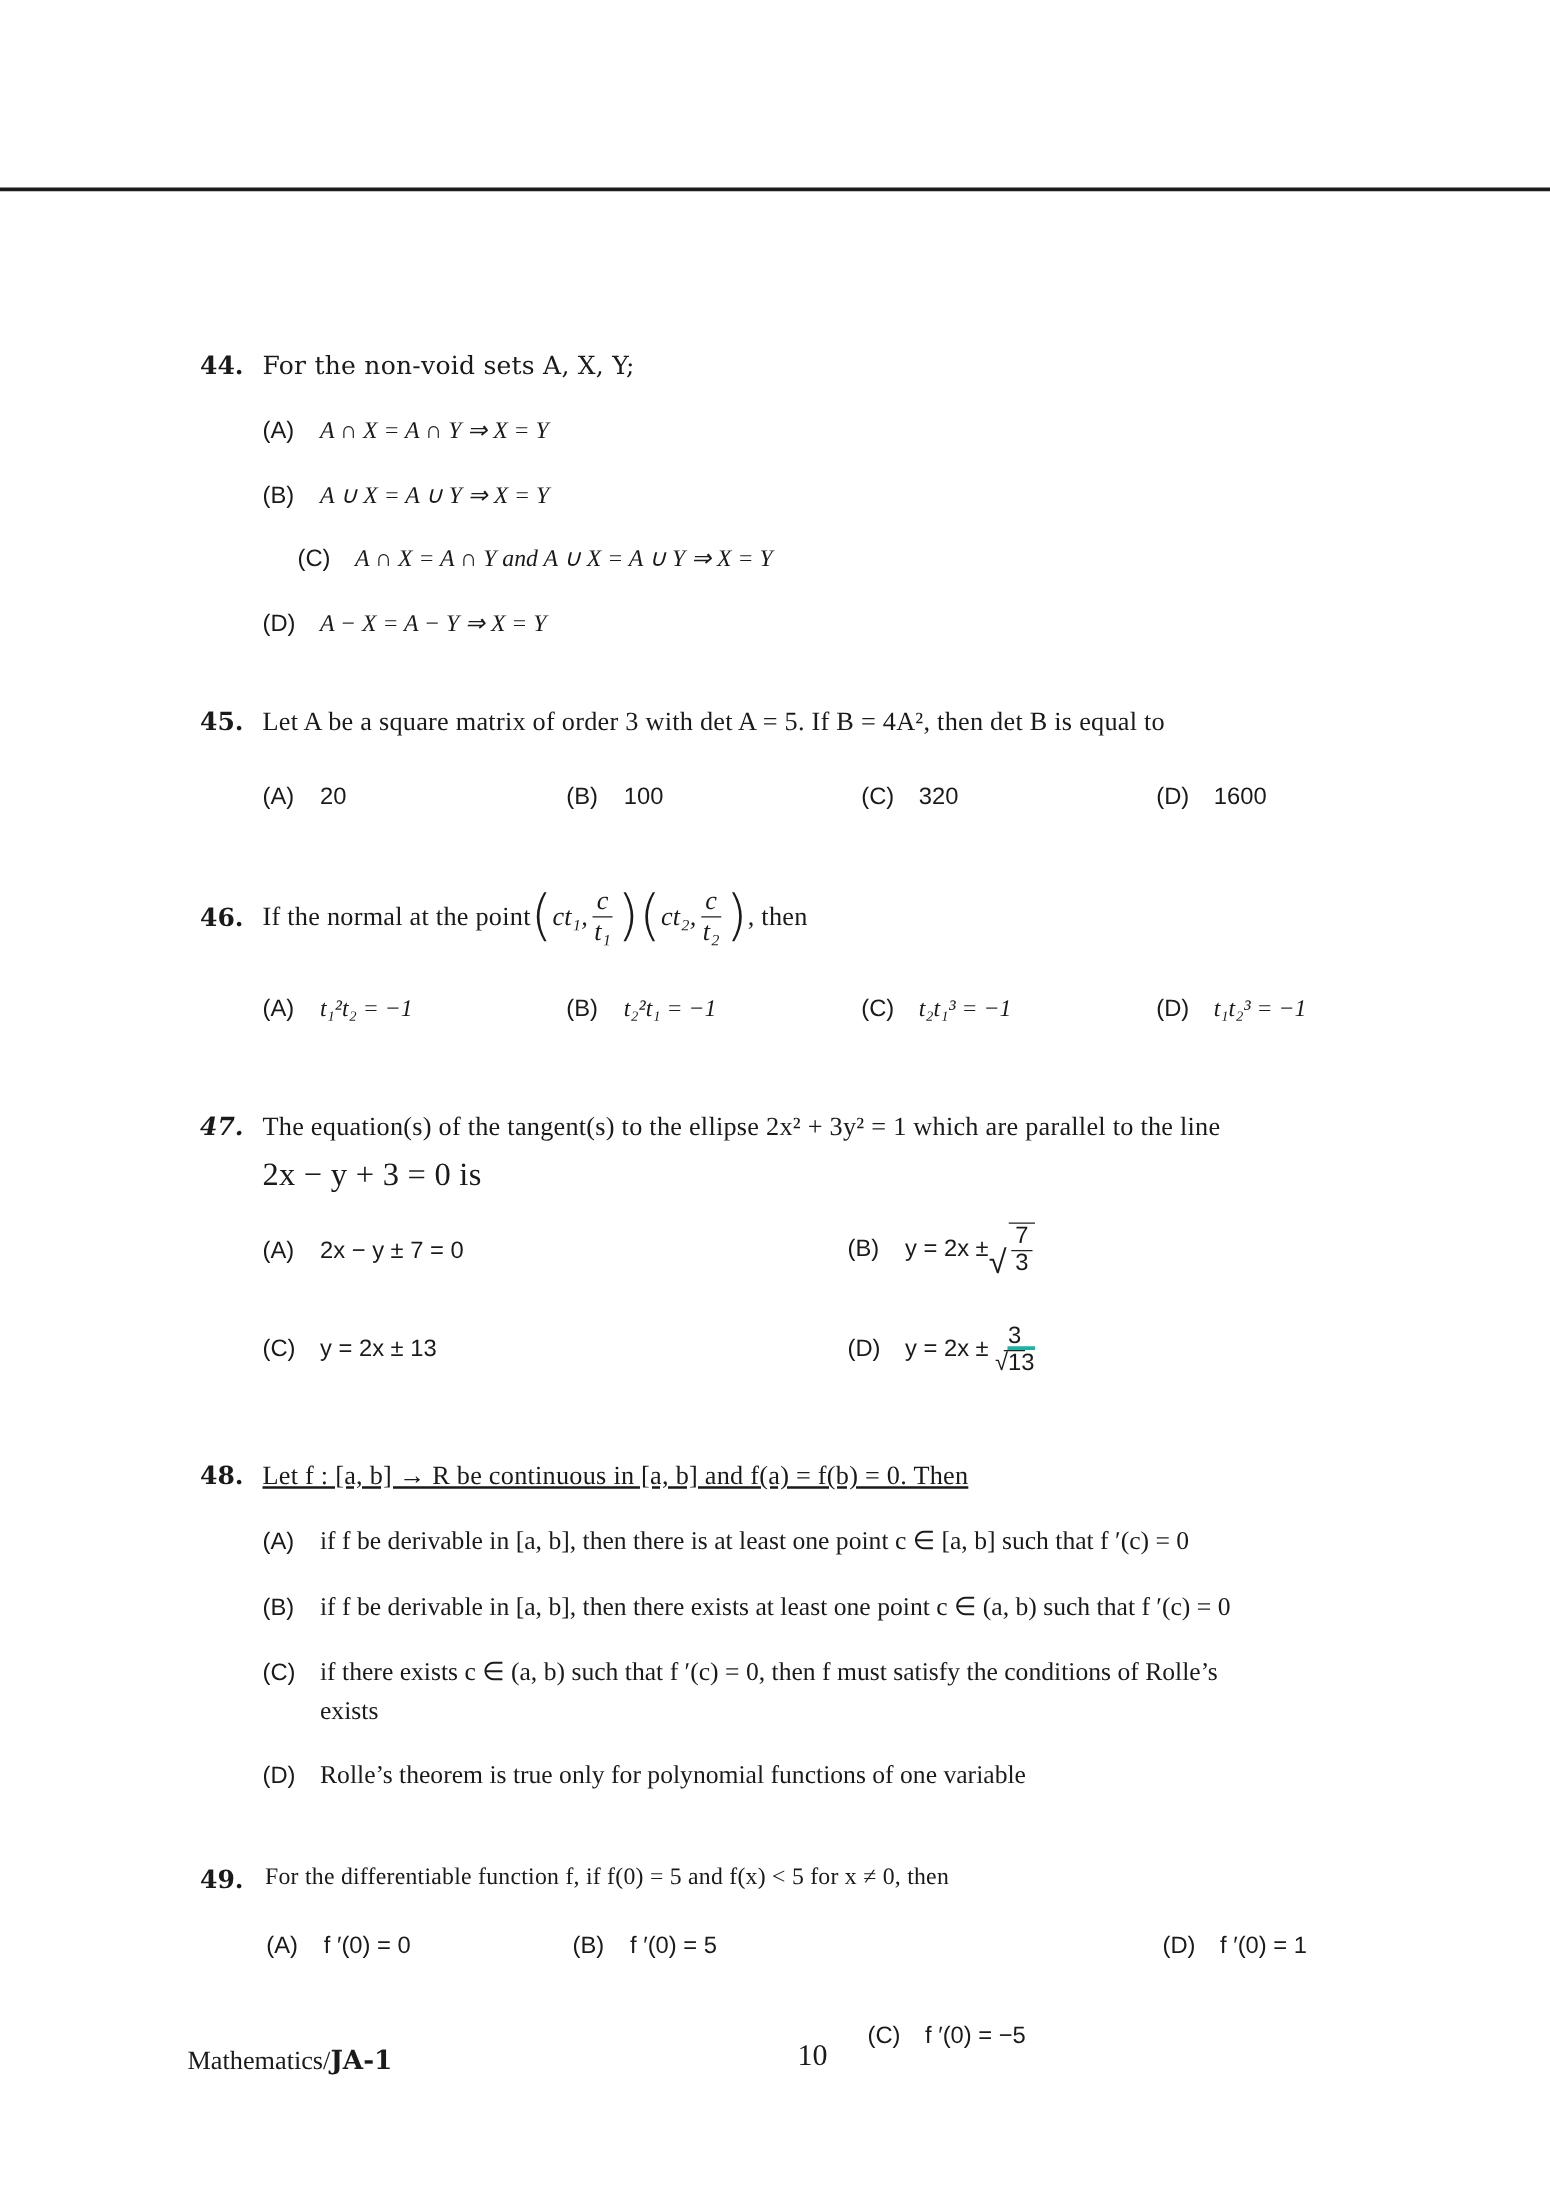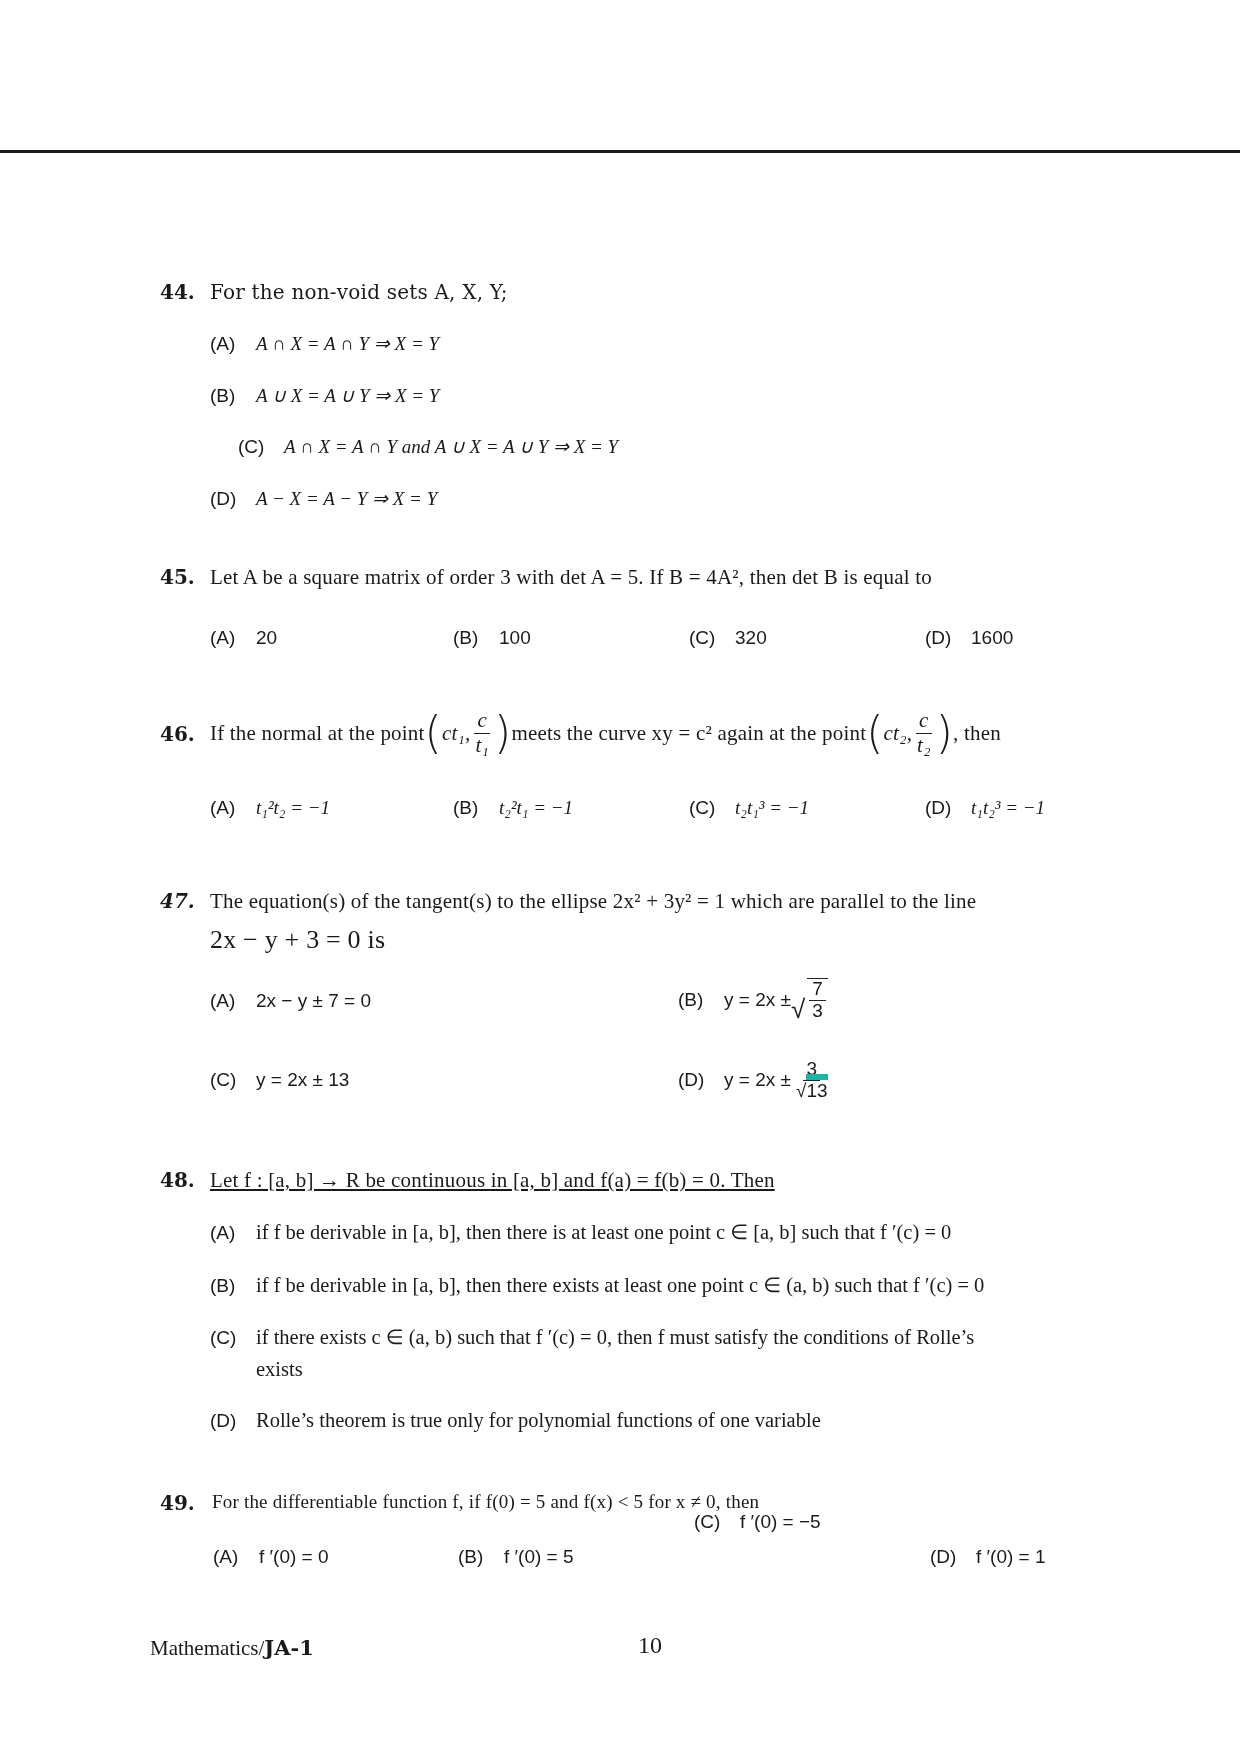--- a/index.html
+++ b/index.html
@@ -68,21 +68,20 @@
   <span class="abs qnum" style="left:160px;top:722px;">46.</span>
   <div class="abs qtext serif" style="left:210px;top:700px;font-size:21px;display:flex;align-items:center;height:66px;">
     <span>If the normal at the point</span>
     <span class="paren">(</span>
     <span class="mathi">ct₁,</span>
     <span class="frac mathi">
         <span class="num">c</span>
         <span class="den">t₁</span>
       </span>
     <span class="paren">)</span>
-    <span>meets the curve xy = c² again at the point</span>
     <span class="paren">(</span>
     <span class="mathi">ct₂,</span>
     <span class="frac mathi">
         <span class="num">c</span>
         <span class="den">t₂</span>
       </span>
     <span class="paren">)</span>
     <span>, then</span>
   </div>
   <div class="abs opt" style="left:210px;top:796px;">
@@ -118,21 +117,21 @@
     </span>
   </div>
   <div class="abs opt" style="left:210px;top:1068px;">
     <span class="optlabel">(C)</span><span class="math">y = 2x ± 13</span>
   </div>
   <div class="abs opt" style="left:678px;top:1050px;display:flex;align-items:center;height:60px;">
     <span class="optlabel">(D)</span>
     <span class="math">y = 2x ±</span>
     <span class="frac math">
       <span class="num">3</span>
-      <span class="den"><span>√</span><span style="border-top:6px solid #14b8a6;">13</span></span>
+      <span class="den"><span>√</span><span style="border-top:3px solid #14b8a6;">13</span></span>
     </span>
   </div>
 </div>
 
 <div>
   <span class="abs qnum" style="left:160px;top:1168px;">48.</span>
   <span class="abs qtext serif" style="left:210px;top:1168px;font-size:21px;text-decoration:underline;">Let f : [a, b] → R be continuous in [a, b] and f(a) = f(b) = 0. Then</span>
   <div class="abs opt serif" style="left:210px;top:1220px;font-size:20.5px;">
     <span class="optlabel">(A)</span><span>if f be derivable in [a, b], then there is at least one point c ∈ [a, b] such that f ′(c) = 0</span>
   </div>
@@ -150,21 +149,21 @@
 
 <div>
   <span class="abs qnum" style="left:160px;top:1491px;">49.</span>
   <span class="abs qtext serif" style="left:212px;top:1491px;font-size:19px;">For the differentiable function f, if f(0) = 5 and f(x) &lt; 5 for x ≠ 0, then</span>
   <div class="abs opt" style="left:213px;top:1545px;">
     <span class="optlabel">(A)</span><span class="math">f ′(0) = 0</span>
   </div>
   <div class="abs opt" style="left:458px;top:1545px;">
     <span class="optlabel">(B)</span><span class="math">f ′(0) = 5</span>
   </div>
-  <div class="abs opt" style="left:694px;top:1510px;">
+  <div class="abs opt" style="left:694px;top:1617px;">
     <span class="optlabel">(C)</span><span class="math">f ′(0) = −5</span>
   </div>
   <div class="abs opt" style="left:930px;top:1545px;">
     <span class="optlabel">(D)</span><span class="math">f ′(0) = 1</span>
   </div>
 </div>
 
 <div class="abs footer-left" style="left:150px;top:1635px;">
   <span>Mathematics/</span><b>JA-1</b>
 </div>

